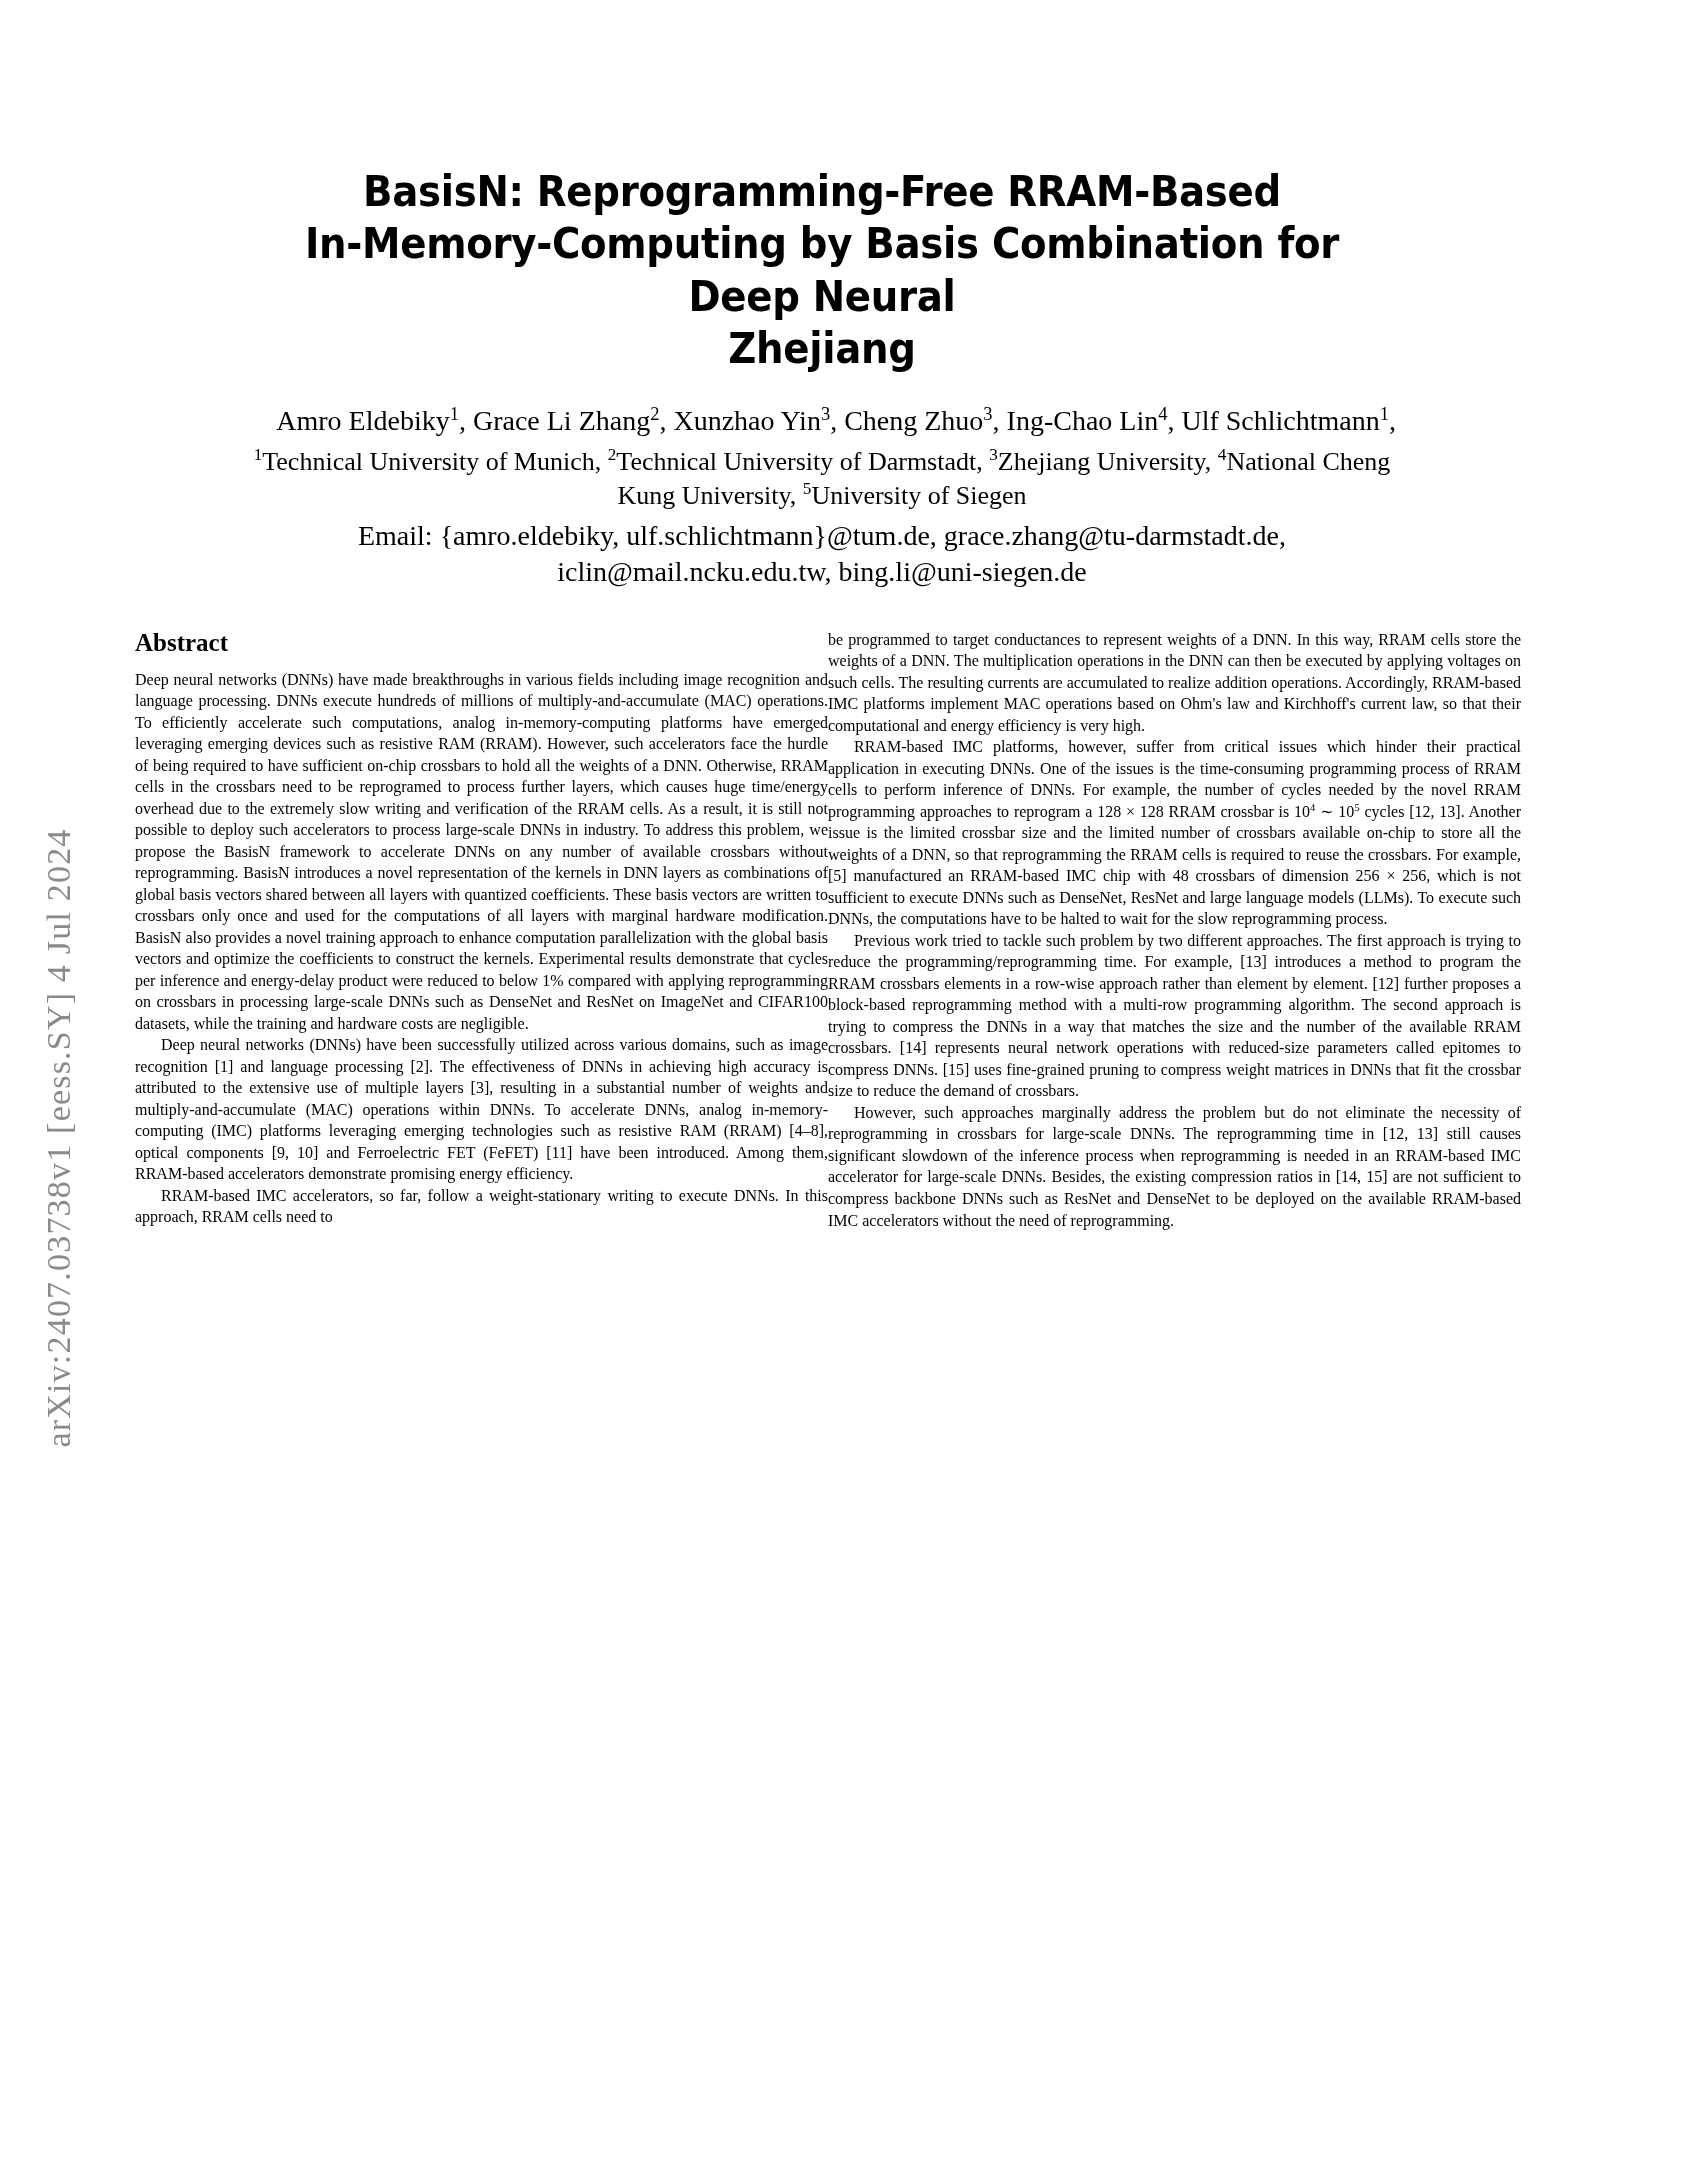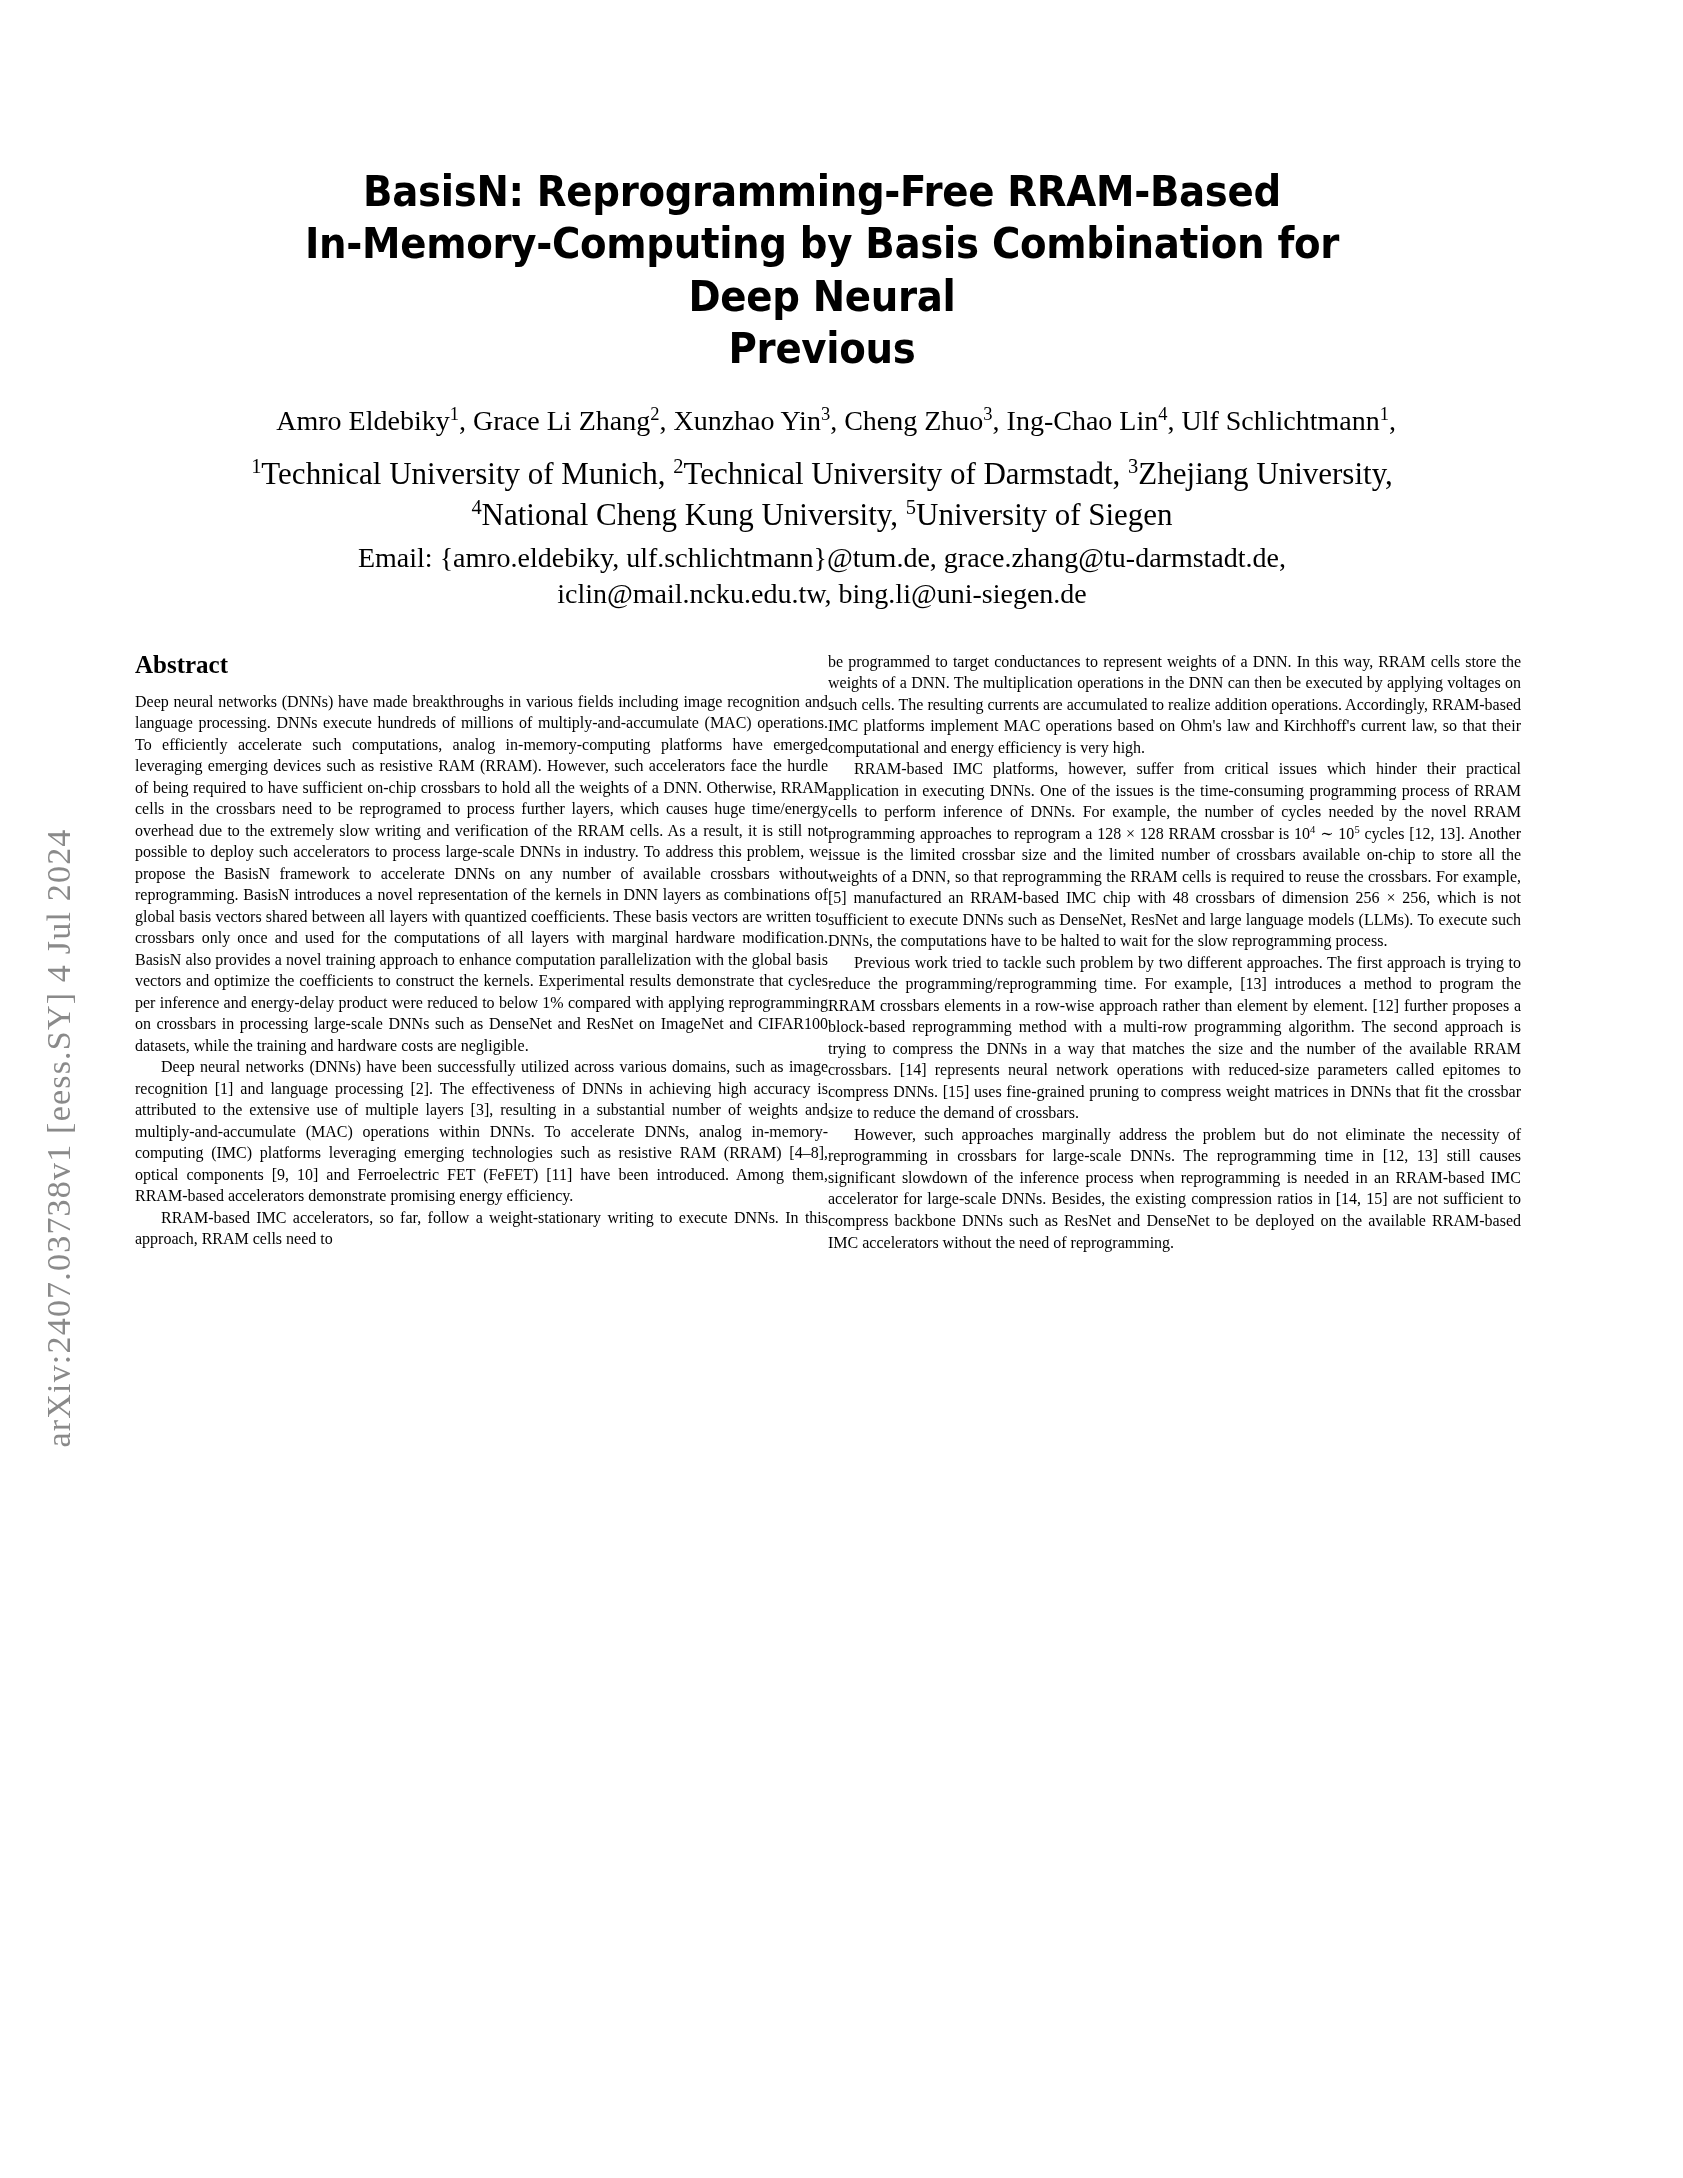--- a/index.html
+++ b/index.html
@@ -73,23 +73,23 @@
   }
   #author-block .line {
     display: block;
   }
   sup {
     font-size: 0.66em;
     vertical-align: super;
     line-height: 0;
   }
   #affil-block {
-    margin-top: 15px;
+    margin-top: 6px;
     text-align: center;
-    font-size: 31px;
+    font-size: 26px;
     line-height: 1.30;
   }
   #email-block {
     margin-top: 5px;
     text-align: center;
     font-size: 28px;
     line-height: 1.30;
   }
 
   
@@ -140,21 +140,21 @@
 <div id="arxiv-stamp">
   <div class="stamp-text">arXiv:2407.03738v1  [eess.SY]  4 Jul 2024</div>
 </div>
 
 <div id="page">
 
   <div id="title-block">
     <h1 id="paper-title">
       <span>BasisN: Reprogramming-Free RRAM-Based</span><br>
       <span>In-Memory-Computing by Basis Combination for Deep Neural</span><br>
-      <span>Previous</span>
+      <span>Zhejiang</span>
     </h1>
 
     <div id="author-block">
       <span class="line" id="author-line-1">Amro Eldebiky<sup>1</sup>, Grace Li Zhang<sup>2</sup>, Xunzhao Yin<sup>3</sup>, Cheng Zhuo<sup>3</sup>, Ing-Chao Lin<sup>4</sup>, Ulf Schlichtmann<sup>1</sup>,</span>
     </div>
 
     <div id="affil-block">
       <span class="line" id="affil-line-1"><sup>1</sup>Technical University of Munich, <sup>2</sup>Technical University of Darmstadt, <sup>3</sup>Zhejiang University,</span>
       <span class="line" id="affil-line-2"><sup>4</sup>National Cheng Kung University, <sup>5</sup>University of Siegen</span>
     </div>

